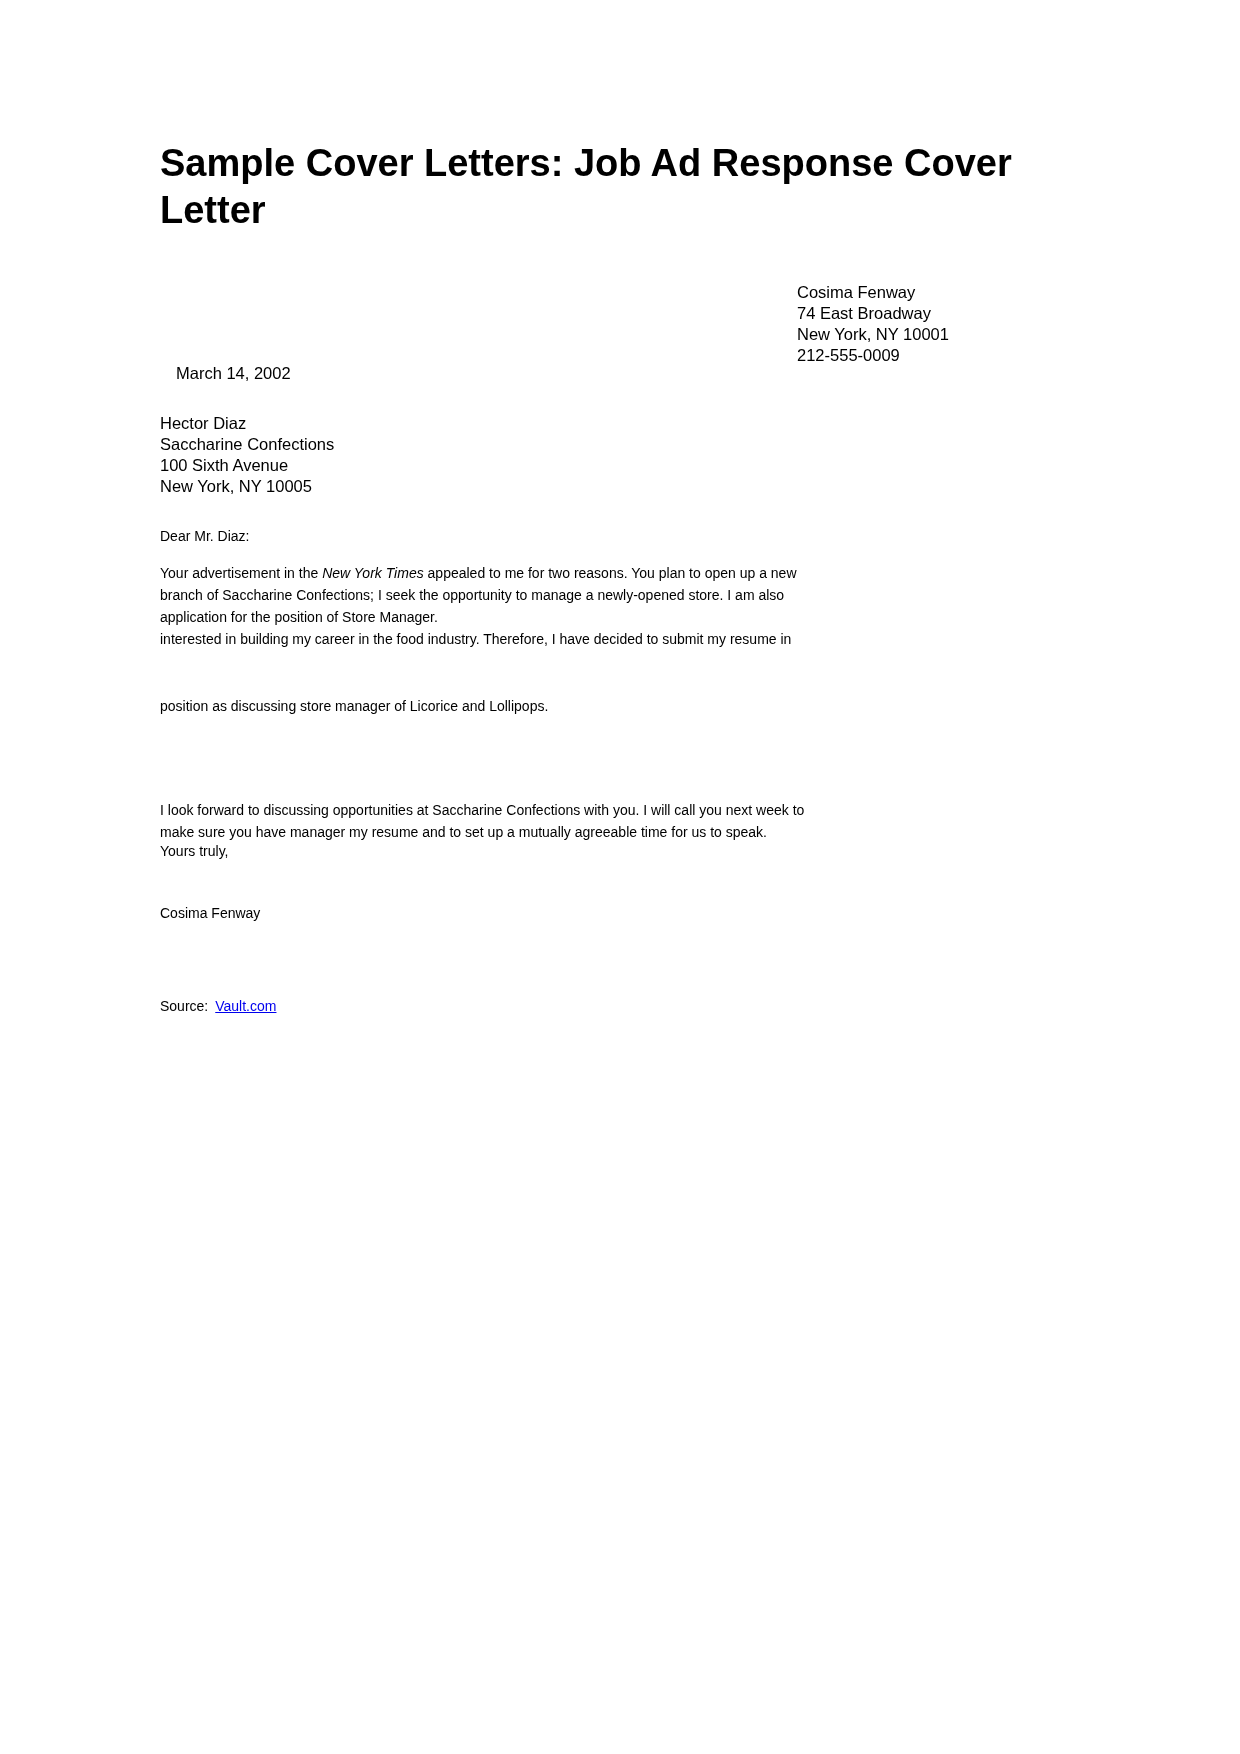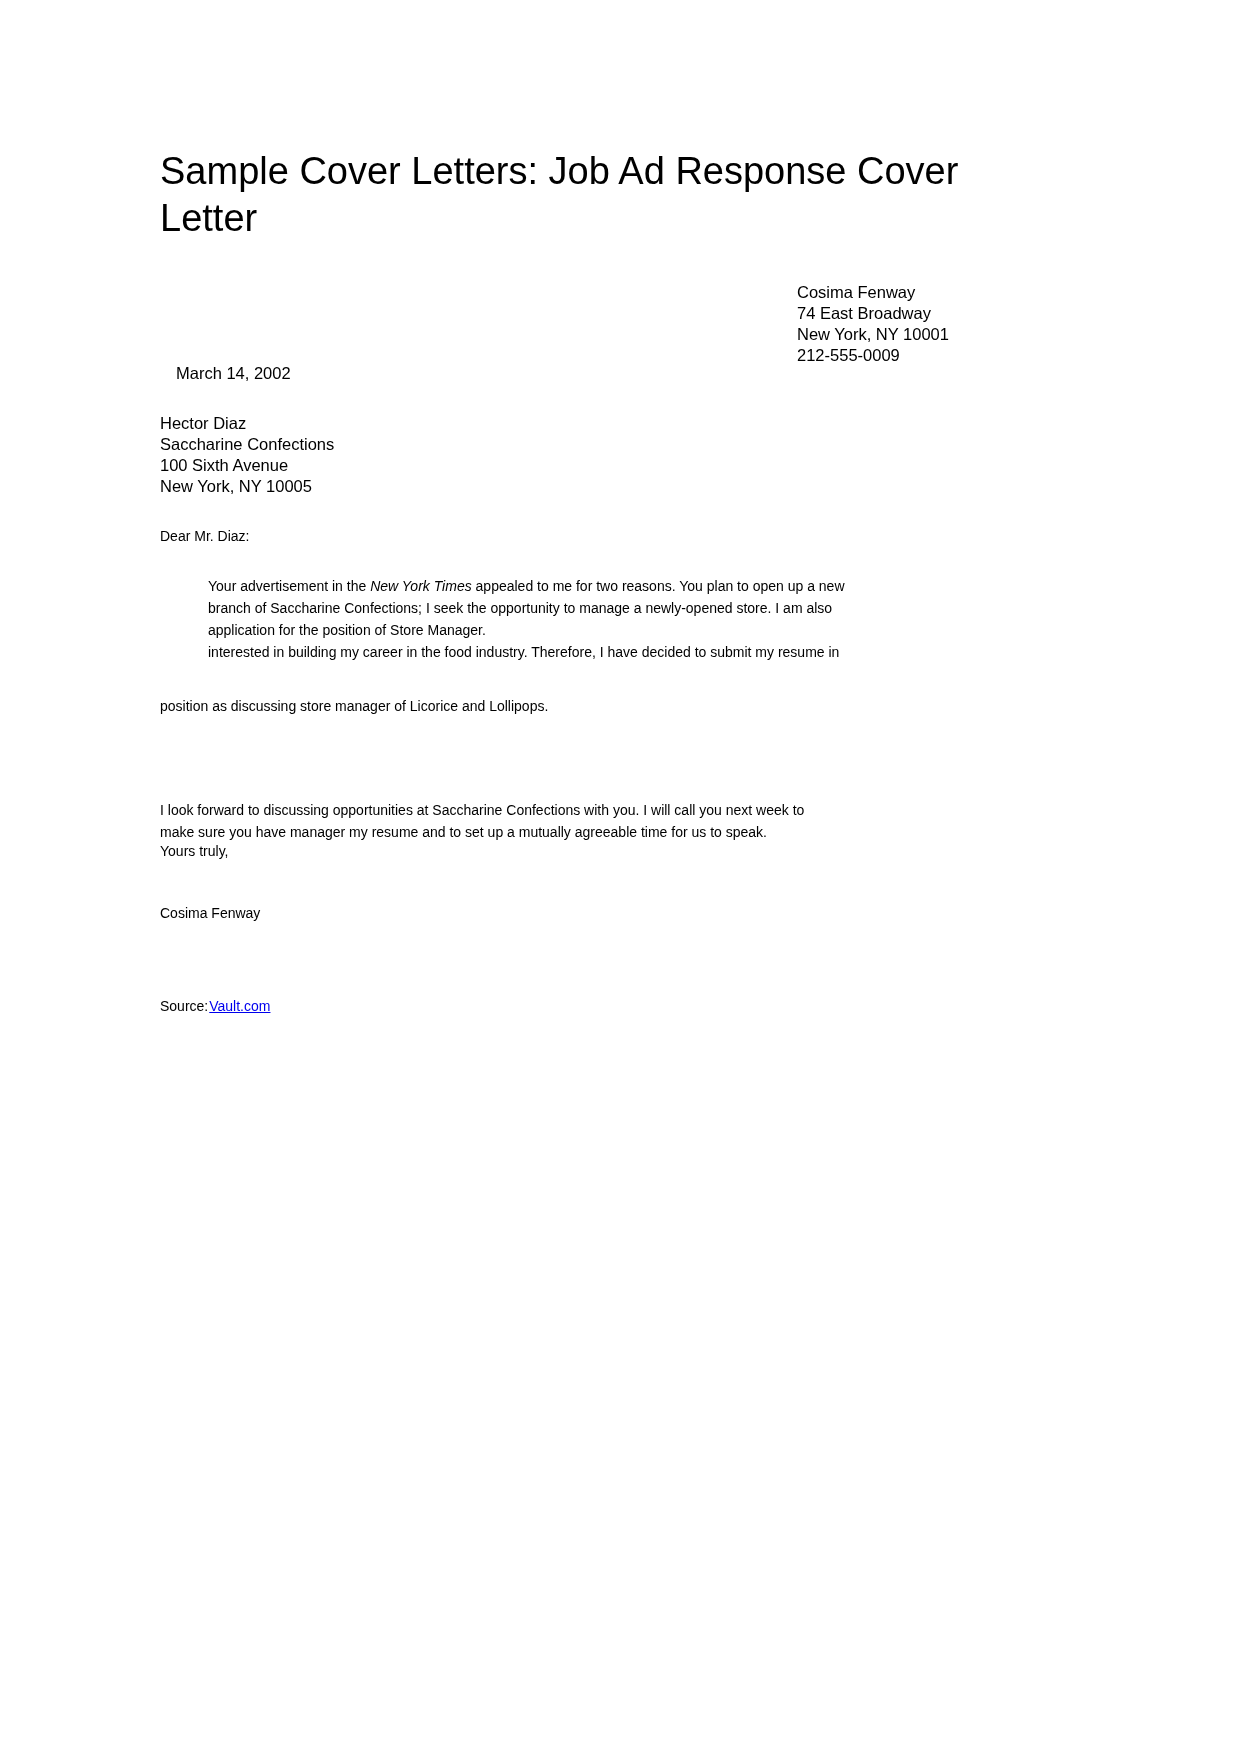--- a/index.html
+++ b/index.html
@@ -12,51 +12,51 @@
     width: 1240px;
     height: 1754px;
     background: #ffffff;
     color: #000000;
     font-family: "Liberation Sans", "DejaVu Sans", sans-serif;
     overflow: hidden;
   }
   .abs { position: absolute; }
   .doc-title {
     left: 160px;
-    top: 148px;
+    top: 140px;
     width: 920px;
     font-size: 38px;
-    font-weight: normal;
+    font-weight: bold;
     line-height: 47px;
     letter-spacing: 0px;
   }
   .body-text {
     font-size: 14px;
     line-height: 22px;
   }
   .addr-text {
     font-size: 16.5px;
     line-height: 21px;
   }
   .sender-block { left: 797px; top: 282px; }
   .date-line { left: 176px; top: 363px; }
   .recipient-block { left: 160px; top: 413px; }
   .salutation-line { left: 160px; top: 525px; }
   .para { left: 160px; white-space: nowrap; }
-  .para-1 { top: 575px; margin-left: 48px; }
+  .para-1 { top: 562px; }
   .para-2 { top: 695px; }
   .para-3 { top: 768px; margin-top: 31px; }
   .closing-line { left: 160px; top: 840px; }
   .signature-line { left: 160px; top: 902px; }
   .source-line { left: 160px; top: 995px; }
   .italic { font-style: italic; }
   .link {
     color: #0000ee;
     text-decoration: underline;
-    margin-left: 1px;
+    margin-left: 7px;
     cursor: pointer;
   }
 </style>
 </head>
 <body>
 
 <div class="page">
 
   <div class="abs doc-title">
     <div>Sample Cover Letters: Job Ad Response Cover</div>

